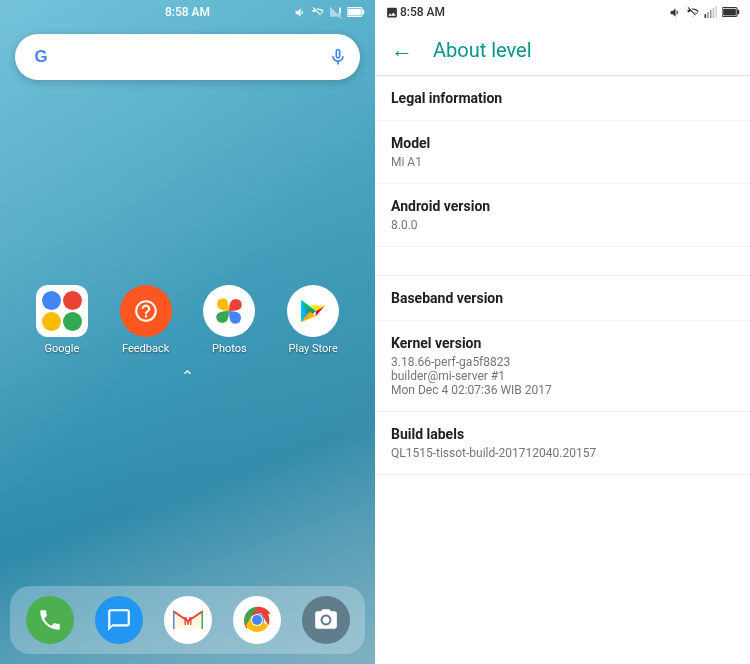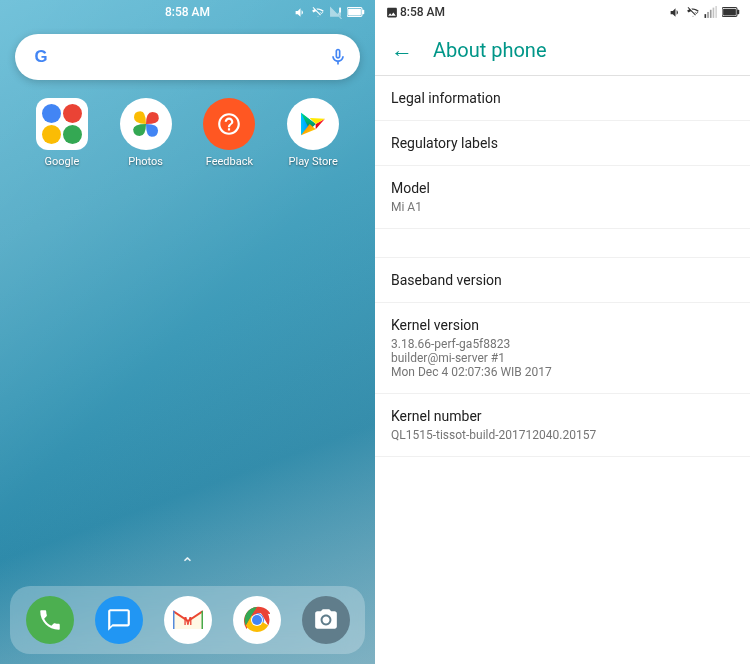--- a/index.html
+++ b/index.html
@@ -91,21 +91,21 @@
       align-items: center;
       justify-content: center;
       font-size: 18px;
     }
 
     
     .app-grid-area {
       flex: 1;
       display: flex;
       flex-direction: column;
-      justify-content: space-between;
+      justify-content: center;
       padding-bottom: 5px;
       position: relative;
       z-index: 10;
     }
 
     .app-row {
       display: flex;
       justify-content: space-around;
       align-items: center;
       padding: 8px 20px;
@@ -261,21 +261,21 @@
     }
 
     .settings-item {
       padding: 14px 16px;
       border-bottom: 1px solid #f0f0f0;
     }
 
     .settings-item-title {
       font-size: 14px;
       color: #212121;
-      font-weight: 400;
+      font-weight: 700;
     }
 
     .settings-item-subtitle {
       font-size: 12px;
       color: #757575;
       margin-top: 4px;
     }
 
     
     .pinwheel {
@@ -339,42 +339,42 @@
         <div class="google-multi">
           <div class="google-multi-item" style="background:#4285F4;"></div>
           <div class="google-multi-item" style="background:#EA4335;"></div>
           <div class="google-multi-item" style="background:#FBBC04;"></div>
           <div class="google-multi-item" style="background:#34A853;"></div>
         </div>
         <span class="app-label">Google</span>
       </div>
 
       <div class="app-icon-container">
-        <div class="app-icon" style="background:white;">
-          <svg class="pinwheel" viewBox="0 0 40 40">
-
-            <path d="M20 20 Q20 5 28 5 Q36 5 36 13 Q36 20 20 20Z" fill="#EA4335"></path>
-
-            <path d="M20 20 Q35 20 35 28 Q35 36 27 36 Q20 36 20 20Z" fill="#4285F4"></path>
-
-            <path d="M20 20 Q20 35 12 35 Q4 35 4 27 Q4 20 20 20Z" fill="#34A853"></path>
-
-            <path d="M20 20 Q5 20 5 12 Q5 4 13 4 Q20 4 20 20Z" fill="#FBBC04"></path>
-          </svg>
-        </div>
-        <span class="app-label">Photos</span>
-      </div>
-
-      <div class="app-icon-container">
         <div class="feedback-icon-bg">
           <svg width="26" height="26" viewBox="0 0 24 24" fill="white">
             <path d="M12 2C6.48 2 2 6.48 2 12s4.48 10 10 10 10-4.48 10-10S17.52 2 12 2zm0 18c-4.41 0-8-3.59-8-8s3.59-8 8-8 8 3.59 8 8-3.59 8-8 8zm-1-4h2v2h-2zm1-10c-2.21 0-4 1.79-4 4h2c0-1.1.9-2 2-2s2 .9 2 2c0 2-3 1.75-3 5h2c0-2.25 3-2.5 3-5 0-2.21-1.79-4-4-4z"></path>
           </svg>
         </div>
         <span class="app-label">Feedback</span>
+      </div>
+
+      <div class="app-icon-container">
+        <div class="app-icon" style="background:white;">
+          <svg class="pinwheel" viewBox="0 0 40 40">
+
+            <path d="M20 20 Q20 5 28 5 Q36 5 36 13 Q36 20 20 20Z" fill="#EA4335"></path>
+
+            <path d="M20 20 Q35 20 35 28 Q35 36 27 36 Q20 36 20 20Z" fill="#4285F4"></path>
+
+            <path d="M20 20 Q20 35 12 35 Q4 35 4 27 Q4 20 20 20Z" fill="#34A853"></path>
+
+            <path d="M20 20 Q5 20 5 12 Q5 4 13 4 Q20 4 20 20Z" fill="#FBBC04"></path>
+          </svg>
+        </div>
+        <span class="app-label">Photos</span>
       </div>
 
       <div class="app-icon-container">
         <div class="playstore-icon-bg">
           <svg width="32" height="32" viewBox="0 0 24 24">
             <defs>
               <linearGradient id="pg1" x1="0%" y1="0%" x2="100%" y2="0%">
                 <stop offset="0%" style="stop-color:#00C6FF"></stop>
                 <stop offset="100%" style="stop-color:#0066FF"></stop>
               </linearGradient>
@@ -484,43 +484,44 @@
       <svg width="18" height="12" viewBox="0 0 24 14" fill="#333">
         <rect x="0" y="1" width="20" height="12" rx="2" ry="2" stroke="#333" stroke-width="1.5" fill="none"></rect>
         <rect x="20" y="4" width="3" height="6" rx="1" fill="#333"></rect>
         <rect x="1.5" y="2.5" width="17" height="9" rx="1" fill="#333"></rect>
       </svg>
     </div>
   </div>
 
   <div class="toolbar">
     <span class="back-arrow">←</span>
-    <span class="toolbar-title">About phone</span>
+    <span class="toolbar-title">About level</span>
   </div>
 
   <div class="settings-list">
     <div class="settings-item">
       <div class="settings-item-title">Legal information</div>
-    </div>
-    <div class="settings-item">
-      <div class="settings-item-title">Regulatory labels</div>
     </div>
     <div class="settings-item">
       <div class="settings-item-title">Model</div>
       <div class="settings-item-subtitle">Mi A1</div>
+    </div>
+    <div class="settings-item">
+      <div class="settings-item-title">Android version</div>
+      <div class="settings-item-subtitle">8.0.0</div>
     </div>
     <div class="settings-item">
     </div>
     <div class="settings-item">
       <div class="settings-item-title">Baseband version</div>
     </div>
     <div class="settings-item">
       <div class="settings-item-title">Kernel version</div>
       <div class="settings-item-subtitle" style="white-space:pre-line;">3.18.66-perf-ga5f8823
 builder@mi-server #1
 Mon Dec 4 02:07:36 WIB 2017</div>
     </div>
     <div class="settings-item">
-      <div class="settings-item-title">Kernel number</div>
+      <div class="settings-item-title">Build labels</div>
       <div class="settings-item-subtitle">QL1515-tissot-build-201712040.20157</div>
     </div>
   </div>
 </div>
 
 </body></html>

